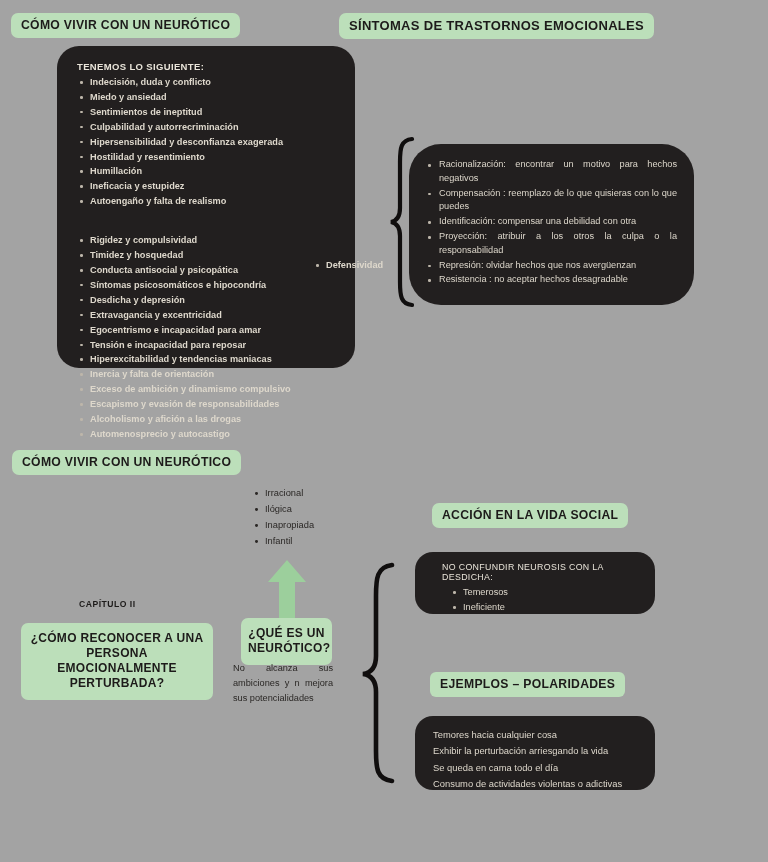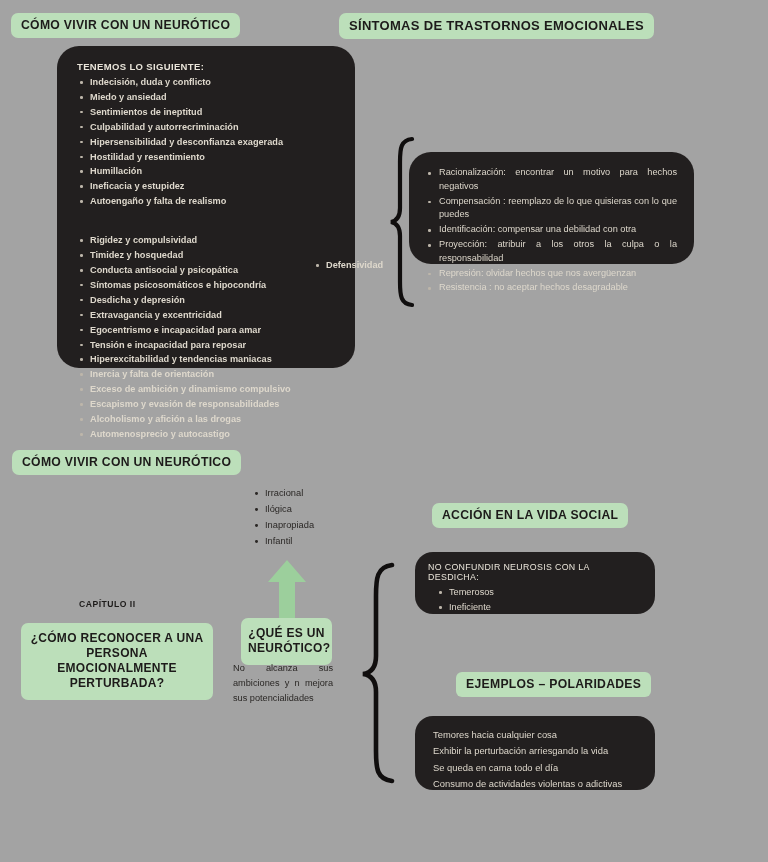--- a/index.html
+++ b/index.html
@@ -166,21 +166,21 @@
         <li>Alcoholismo y afición a las drogas</li>
         <li>Automenosprecio y autocastigo</li>
       </ul>
     </div>
   </div>
 
   <svg class="deco" style="left:388px; top:136px;" width="28" height="172" viewBox="0 0 28 172">
     <path d="M24 3 C13 4 12 12 12 26 L12 72 C12 82 8 85 3 86 C8 87 12 90 12 100 L12 146 C12 160 13 168 24 169" fill="none" stroke="#100e0e" stroke-width="4.2" stroke-linecap="round"></path>
   </svg>
 
-  <div class="card" style="left:409px; top:152px; width:285px; height:112px;">
+  <div class="card" style="left:409px; top:144px; width:285px; height:161px;border-radius:32px;">
     <div class="inner" style="padding:14px 17px 10px 16px;">
       <ul class="dark-list justified">
         <li>Racionalización: encontrar un motivo para hechos negativos</li>
         <li>Compensación : reemplazo de lo que quisieras con lo que puedes</li>
         <li>Identificación: compensar una debilidad con otra</li>
         <li>Proyección: atribuir a los otros la culpa o la responsabilidad</li>
         <li>Represión: olvidar hechos que nos avergüenzan</li>
         <li>Resistencia : no aceptar hechos desagradable</li>
       </ul>
     </div>
@@ -206,31 +206,31 @@
   <div class="tag multi" style="left:241px; top:618px; width:91px; font-size:12px; padding:8px 7px 9px 7px; line-height:1.25;">¿QUÉ ES UN NEURÓTICO?</div>
 
   <div class="paper-note" style="left:233px; top:661px; width:100px;">No alcanza sus ambiciones y n mejora sus potencialidades</div>
 
   <svg class="deco" style="left:360px; top:562px;" width="36" height="222" viewBox="0 0 36 222">
     <path d="M32 3 C17 5 16 16 16 34 L16 94 C16 107 10 111 3 112 C10 113 16 117 16 130 L16 189 C16 207 17 217 32 219" fill="none" stroke="#100e0e" stroke-width="4.6" stroke-linecap="round"></path>
   </svg>
 
   <div class="tag" style="left:432px; top:503px; font-size:12.2px;">ACCIÓN EN LA VIDA SOCIAL</div>
 
-  <div class="card" style="left:415px; top:552px; width:240px; height:62px; border-radius:18px;">
+  <div class="card" style="left:415px; top:552px; width:240px; height:62px; border-radius:18px;padding-left:14px;">
     <div class="inner" style="padding:10px 14px 10px 13px;">
       <div class="card-title" style="font-size:8.8px;">NO CONFUNDIR NEUROSIS CON LA DESDICHA:</div>
       <ul class="dark-list" style="margin-left:8px;">
         <li>Temerosos</li>
         <li>Ineficiente</li>
       </ul>
     </div>
   </div>
 
-  <div class="tag" style="left:456px; top:672px; font-size:12.2px;border-radius:6px;">EJEMPLOS – POLARIDADES</div>
+  <div class="tag" style="left:430px; top:672px; font-size:12.2px;border-radius:6px;">EJEMPLOS – POLARIDADES</div>
 
   <div class="card plain-lines" style="left:415px; top:716px; width:240px; height:74px; border-radius:18px;">
     <div class="inner" style="padding:11px 12px 10px 18px;">
       <p>Temores hacia cualquier cosa</p>
       <p>Exhibir la perturbación arriesgando la vida</p>
       <p>Se queda en cama todo el día</p>
       <p>Consumo de actividades violentas o adictivas</p>
     </div>
   </div>
 

